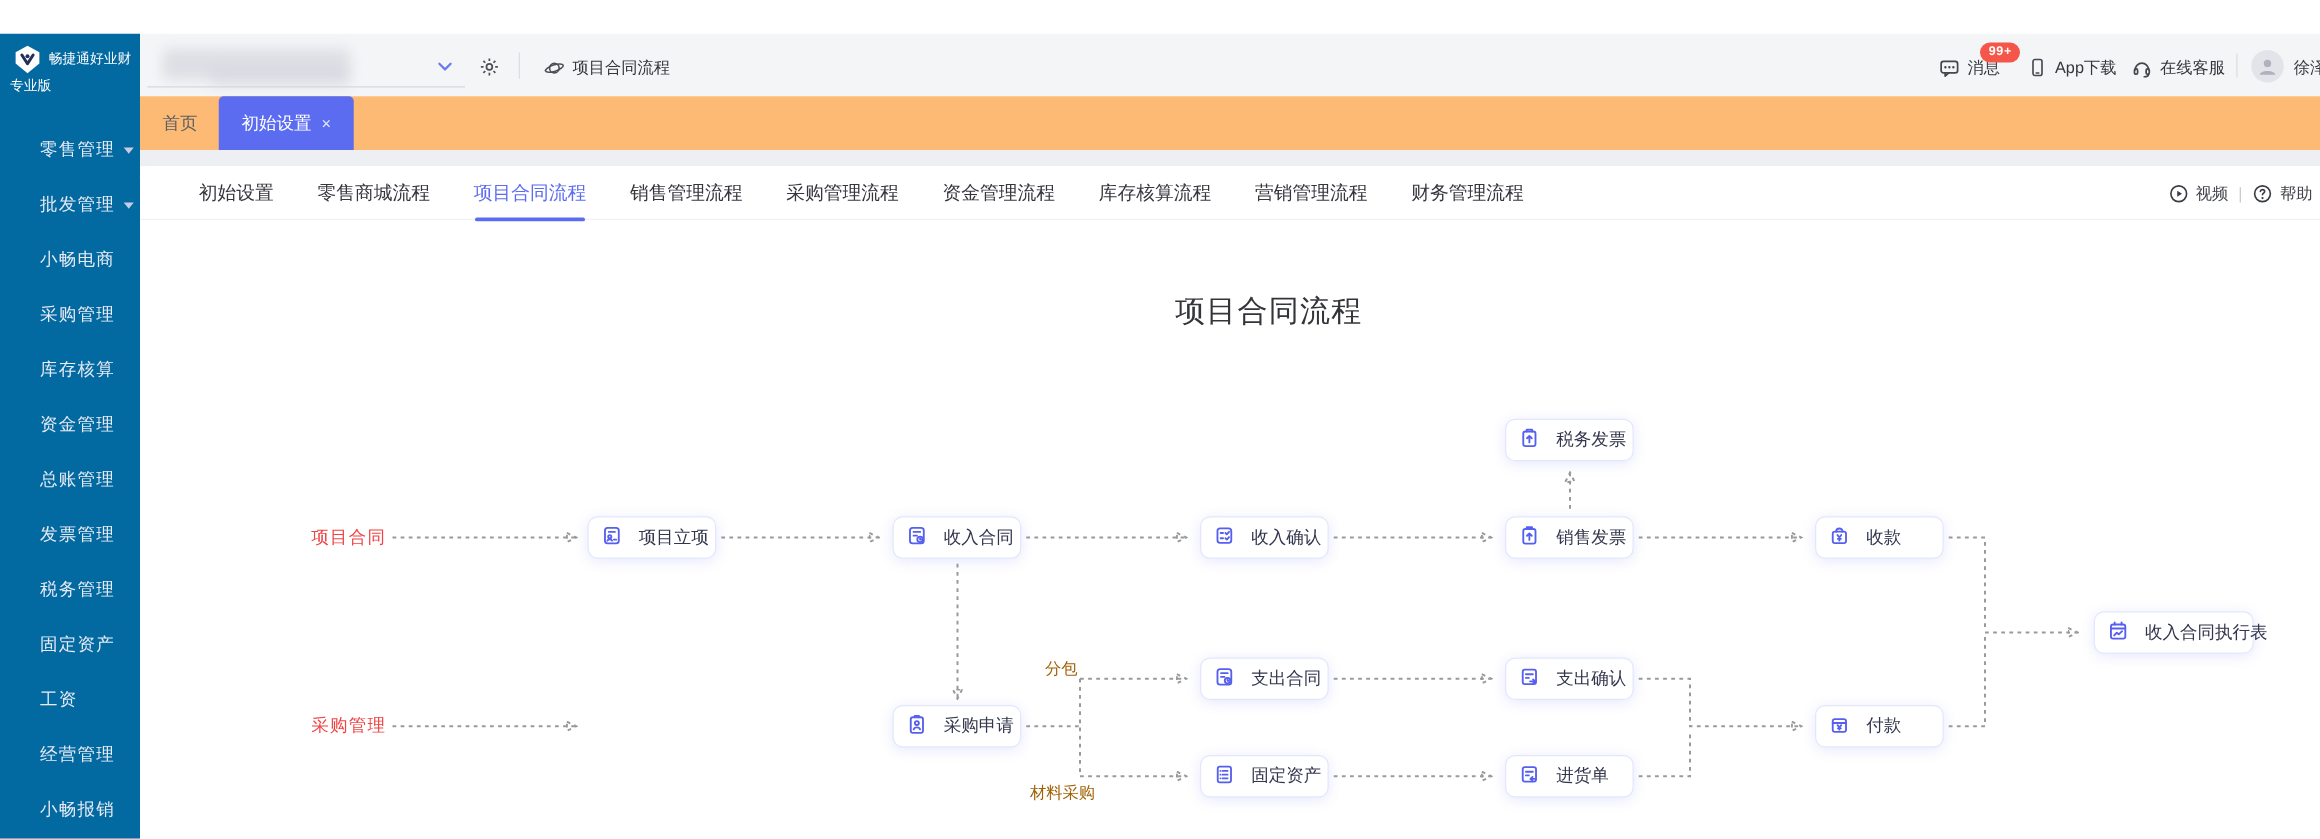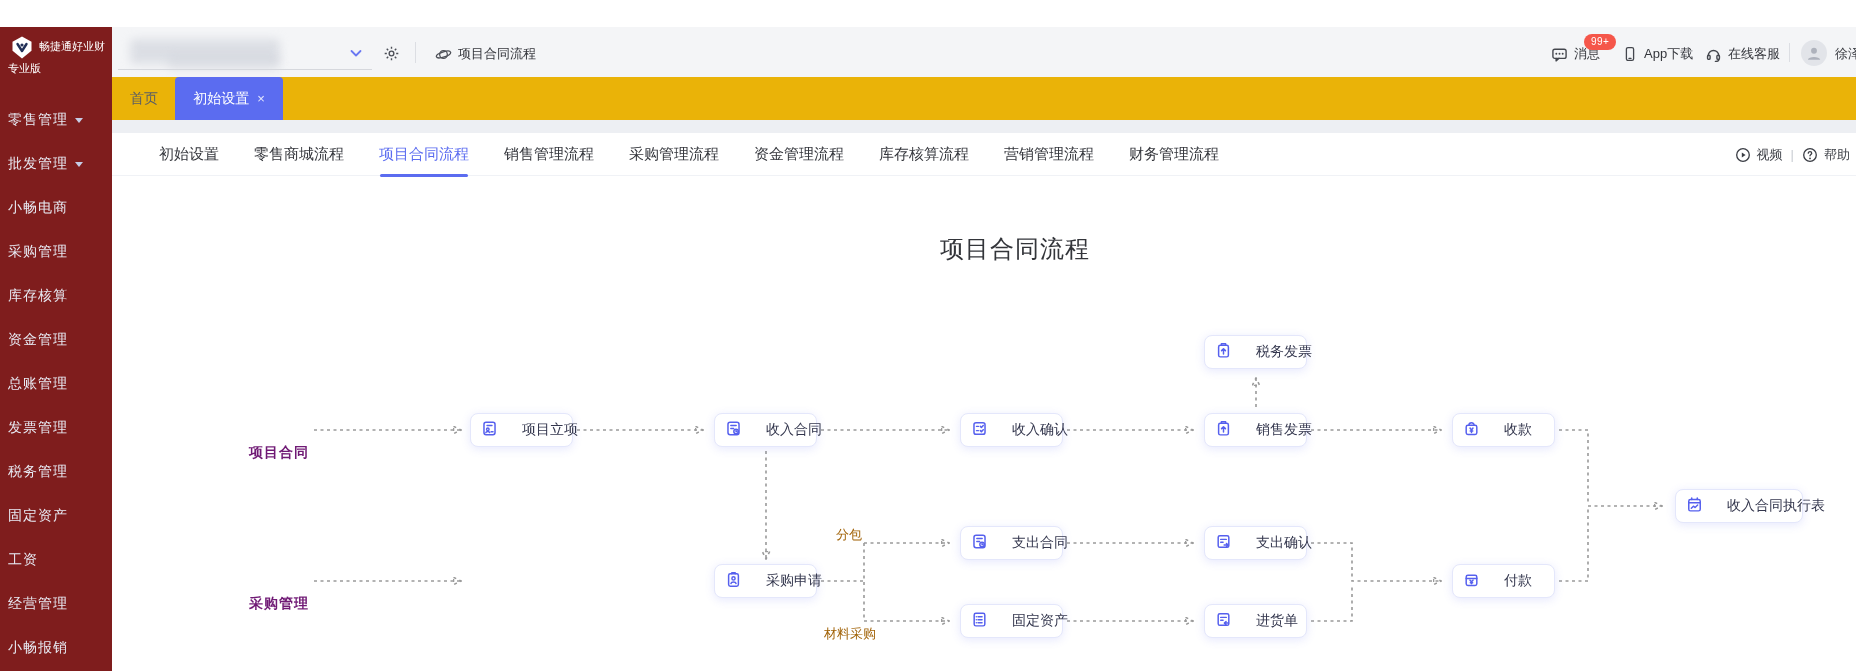--- a/index.html
+++ b/index.html
@@ -11,46 +11,46 @@
   
   .top-strip{position:absolute;left:0;top:0;width:1856px;height:27px;background:#ffffff;}
   
   .header-band{position:absolute;left:112px;top:27px;right:0;height:50px;background:#f4f5f7;}
   .blur-blob{position:absolute;background:#c9cdd6;opacity:.55;filter:blur(5px);border-radius:4px;}
   .select-underline{position:absolute;left:118px;top:69px;width:254px;height:1px;background:#d6d8dd;}
   .hdr-item{position:absolute;display:flex;align-items:center;gap:6px;color:#34363c;font-size:13px;white-space:nowrap;}
   .vdiv{position:absolute;width:1px;background:#dcdee3;}
   .badge{
     position:absolute;background:#f5564a;color:#fff;font-size:10px;line-height:16px;
-    padding:0 7px;border-radius:9px;font-weight:normal;letter-spacing:.5px;
+    padding:0 7px;border-radius:9px;font-weight:bold;letter-spacing:.5px;
   }
   .avatar{
     position:absolute;width:26px;height:26px;border-radius:50%;background:#e2e4e9;
     display:flex;align-items:center;justify-content:center;overflow:hidden;
   }
   
-  .wtab-row{position:absolute;left:112px;top:77px;right:0;height:43px;background:#eab308;}
+  .wtab-row{position:absolute;left:112px;top:77px;right:0;height:43px;background:#fdba74;}
   .wtab-home{
     position:absolute;left:0;top:0;width:64px;height:43px;display:flex;align-items:center;
     justify-content:center;font-size:14px;color:#5a5e66;cursor:pointer;
   }
   .wtab-active{
     position:absolute;left:63px;top:0;width:108px;height:43px;background:#5b6cf0;color:#fff;
     font-size:14px;display:flex;align-items:center;justify-content:center;gap:8px;
     border-radius:4px 4px 0 0;
   }
   .wtab-close{font-size:13px;opacity:.85;cursor:pointer;}
   .gray-strip{position:absolute;left:112px;top:120px;right:0;height:13px;background:#edeff3;}
   
-  .side{position:absolute;left:0;top:27px;width:112px;height:644px;background:#7f1d1d;}
+  .side{position:absolute;left:0;top:27px;width:112px;height:644px;background:#0369a1;}
   .brand-name{position:absolute;left:39px;top:12px;color:#fff;font-size:11px;white-space:nowrap;width:72px;overflow:hidden;}
   .brand-edition{position:absolute;left:8px;top:34px;color:#fff;font-size:11px;}
   .nav{position:absolute;left:0;top:71px;right:0;}
   .nav-item{
-    height:44px;display:flex;align-items:center;padding-left:8px;color:#e8ebf4;
+    height:44px;display:flex;align-items:center;padding-left:32px;color:#e8ebf4;
     font-size:14px;letter-spacing:1px;cursor:pointer;position:relative;
   }
   .caret{
     width:0;height:0;border-left:4px solid transparent;border-right:4px solid transparent;
     border-top:5px solid #c6cde6;margin-left:7px;
   }
   
   .card{
     position:absolute;left:112px;top:133px;width:1744px;height:538px;background:#ffffff;
     border-radius:8px 0 0 0;
@@ -65,25 +65,25 @@
     content:"";position:absolute;left:50%;transform:translateX(-50%);bottom:-13px;
     width:88px;height:3px;background:#5b6cf0;border-radius:2px;
   }
   .tools{position:absolute;right:6px;top:0;height:43px;display:flex;align-items:center;gap:6px;font-size:13px;color:#40434a;}
   .tools .sep{color:#c9ccd2;margin:0 2px;}
   
   .flow-title{
     position:absolute;left:828px;top:100px;width:350px;font-size:24px;color:#33353a;
     font-weight:500;letter-spacing:1px;
   }
-  .lane{position:absolute;font-size:14px;color:#701a75;font-weight:700;letter-spacing:1px;margin-top:23px;}
+  .lane{position:absolute;font-size:14px;color:#ef4444;font-weight:400;letter-spacing:1px;}
   .node{
     position:absolute;height:34px;width:103px;background:#fff;border:1px solid #e4e7fb;
     border-radius:8px;box-shadow:0 2px 10px rgba(100,110,240,.16);
-    display:flex;align-items:center;gap:24px;padding-left:10px;box-sizing:border-box;
+    display:flex;align-items:center;gap:13px;padding-left:10px;box-sizing:border-box;
     font-size:14px;color:#33364d;font-weight:500;cursor:pointer;white-space:nowrap;
   }
   .node .nicon{width:17px;height:17px;flex:0 0 auto;}
   .edge-label{position:absolute;font-size:13px;color:#a16207;white-space:nowrap;}
   .connectors{position:absolute;left:0;top:0;pointer-events:none;}
   .connectors path{fill:none;stroke:#9a9a9a;stroke-width:1.6;stroke-dasharray:3 3.5;}
   svg.ico{display:block;}
 </style>
 </head>
 <body>

